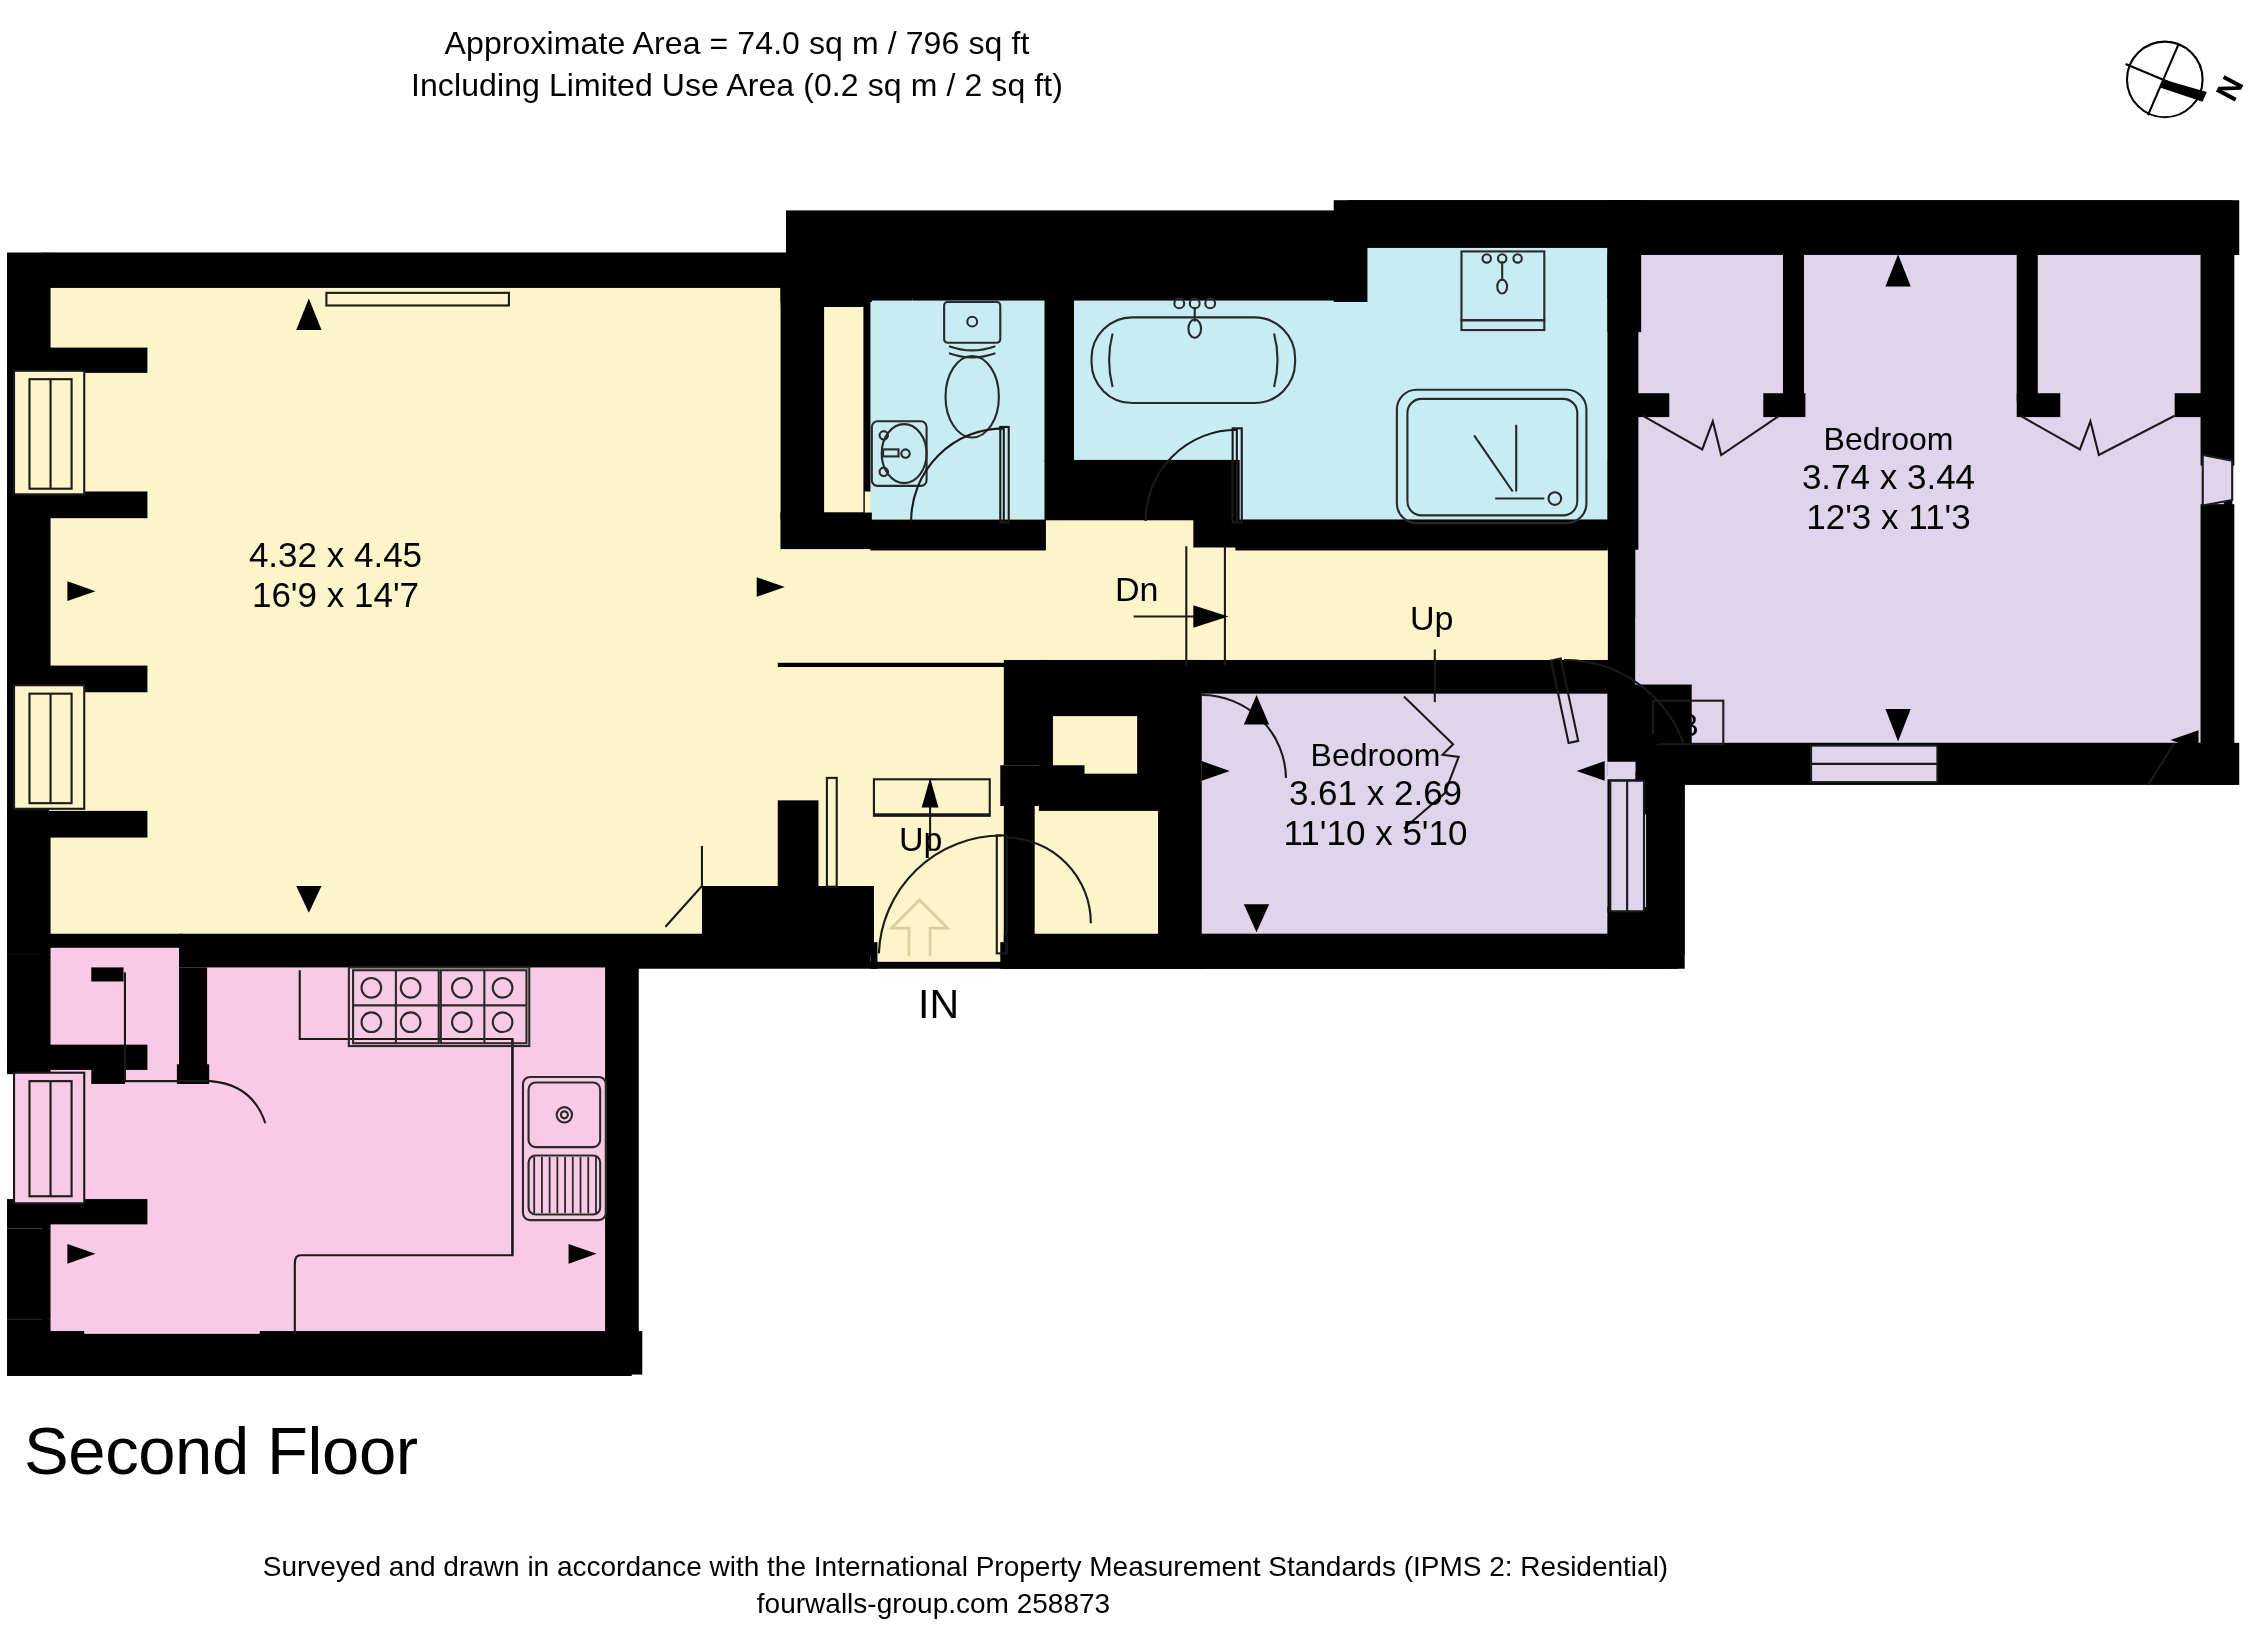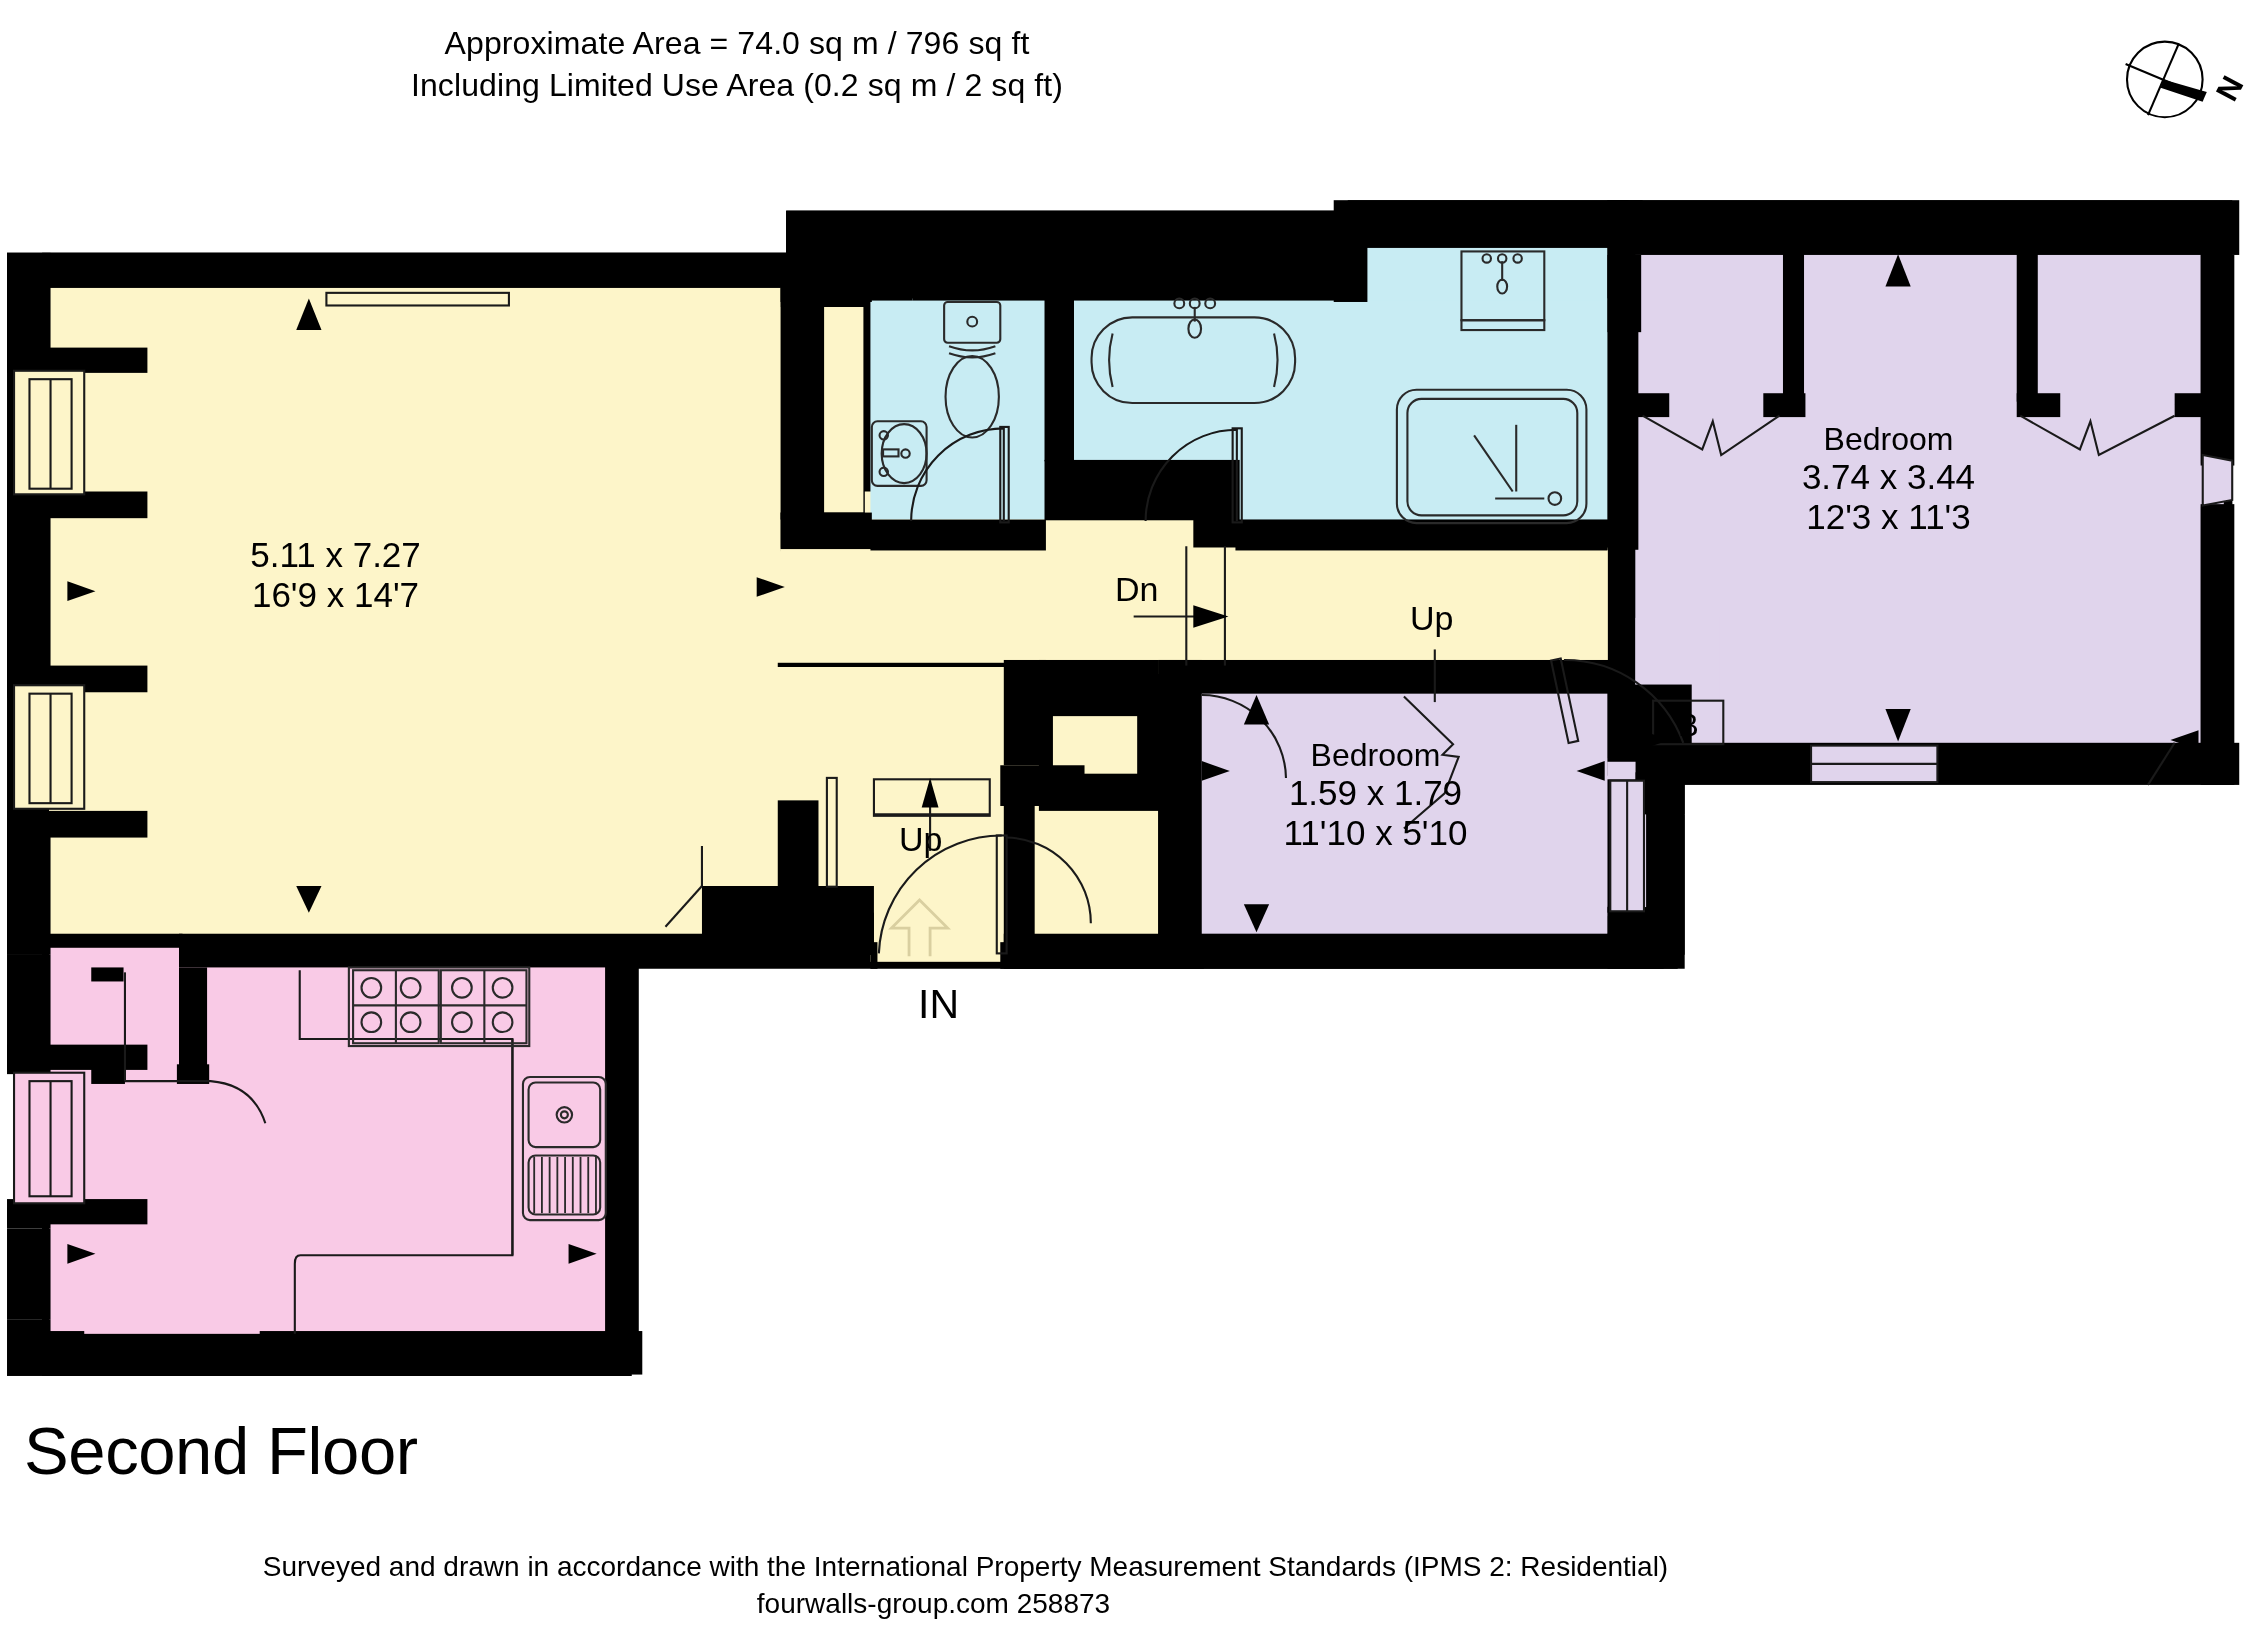--- a/index.html
+++ b/index.html
@@ -477,34 +477,34 @@
       <polygon points="3138,562 3098,576 3138,590"></polygon>
       <polygon points="1790,990 1808,1032 1772,1032"></polygon>
       <polygon points="1790,1328 1808,1288 1772,1288"></polygon>
       <polygon points="1712,1084 1752,1098 1712,1112"></polygon>
       <polygon points="2286,1084 2246,1098 2286,1112"></polygon>
     </g>
 
   </svg>
 
   <div class="rlabel" id="lbl-sitting" style="left:139px;top:535px;width:393px;">
-    <div class="dm">5.11 x 7.27</div>
+    <div class="dm">4.32 x 4.45</div>
     <div class="dm">16'9 x 14'7</div>
   </div>
 
 
   <div class="rlabel" id="lbl-bed-main" style="left:1706px;top:421px;width:365px;">
     <div class="nm">Bedroom</div>
     <div class="dm">3.74 x 3.44</div>
     <div class="dm">12'3 x 11'3</div>
   </div>
 
   <div class="rlabel" id="lbl-bed-2" style="left:1193px;top:737px;width:365px;">
     <div class="nm">Bedroom</div>
-    <div class="dm">1.59 x 1.79</div>
+    <div class="dm">3.61 x 2.69</div>
     <div class="dm">11'10 x 5'10</div>
   </div>
 
   <div class="minilabel" id="lbl-dn" style="left:1115px;top:570px;">Dn</div>
 
   <div class="minilabel" id="lbl-up-right" style="left:1410px;top:599px;">Up</div>
 
   <div class="minilabel" id="lbl-up-entry" style="left:899px;top:820px;">Up</div>
 
   <div class="minilabel" id="lbl-in" style="left:918px;top:981px;font-size:41px;">IN</div>

